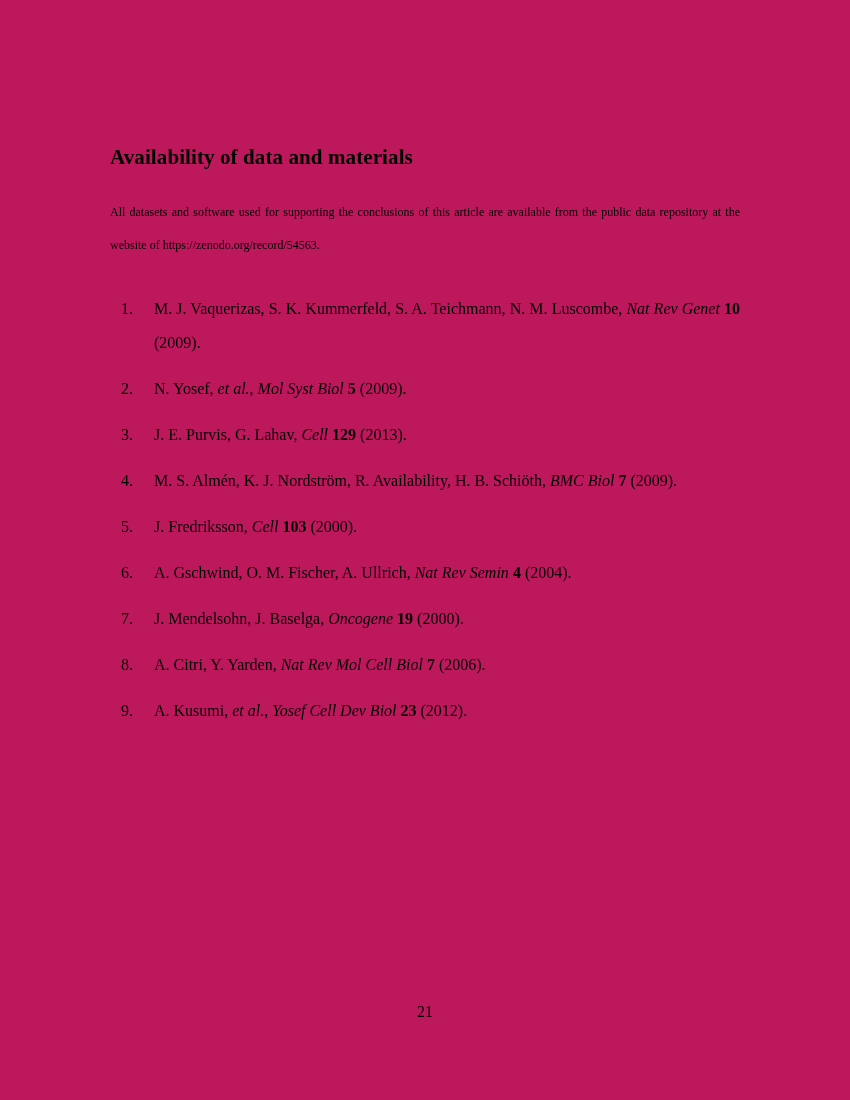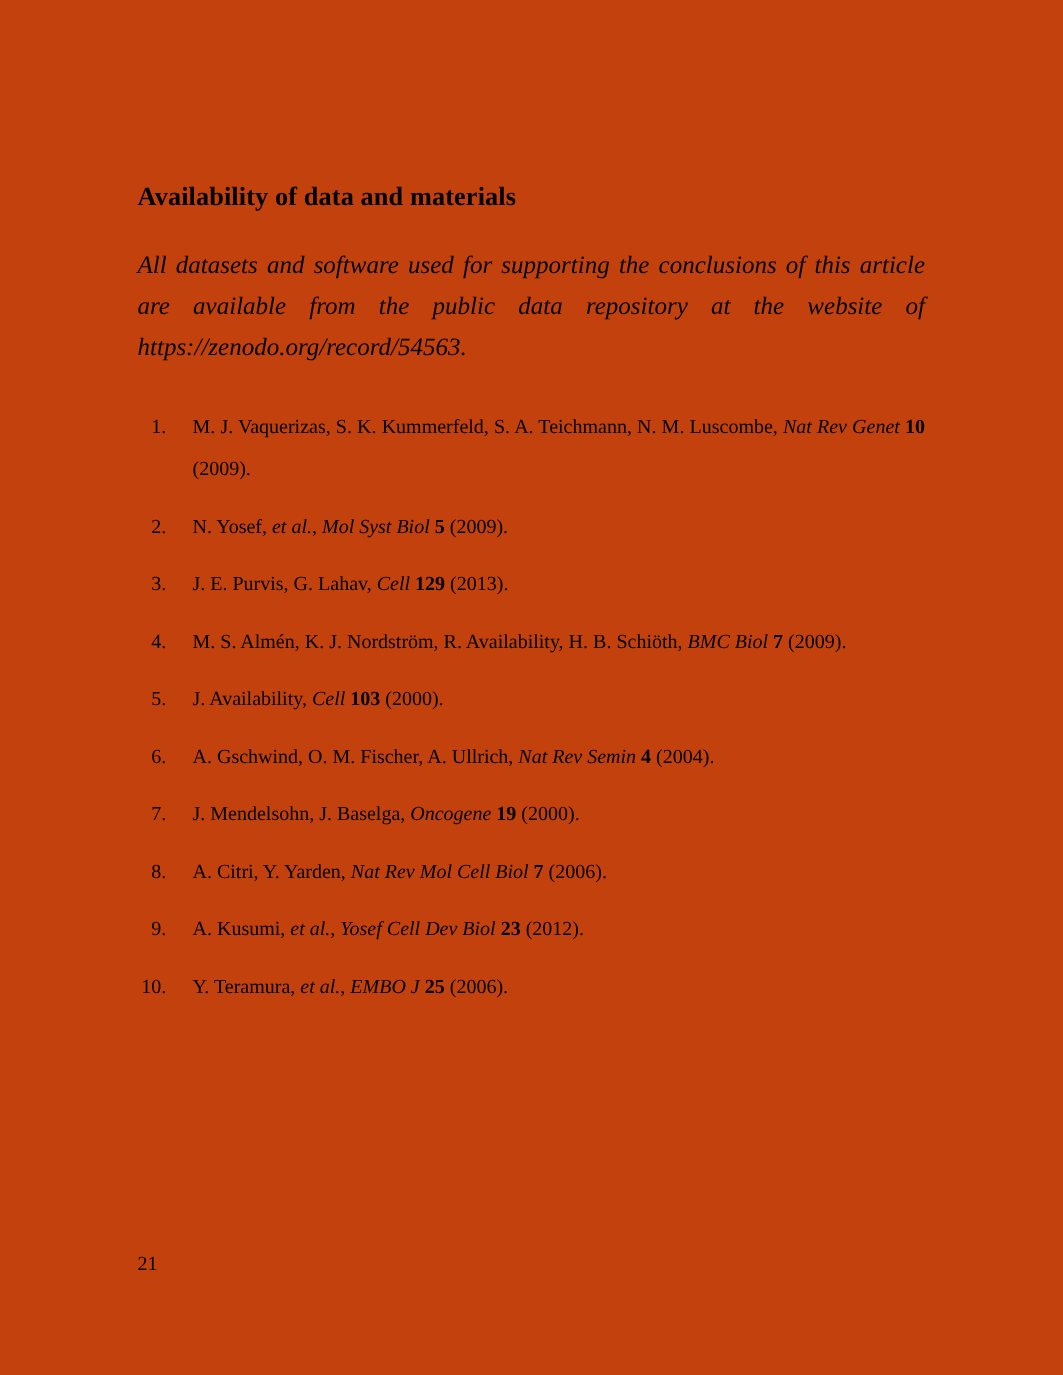--- a/index.html
+++ b/index.html
@@ -4,45 +4,44 @@
 <style>
   html, body {
     margin: 0;
     padding: 0;
     background: #ffffff;
   }
   .page {
     position: relative;
     width: 850px;
     height: 1100px;
-    background: #c2410c;
+    background: #be185d;
     color: #000000;
     font-family: "Liberation Serif", serif;
     overflow: hidden;
   }
   .content {
     position: absolute;
     left: 110px;
     top: 144px;
     width: 630px;
   }
   h2.section-heading {
     font-size: 21px;
     line-height: 26px;
     font-weight: bold;
     margin: 0 0 26px 0;
     letter-spacing: 0.1px;
   }
   p.body-par {
-    font-size: 20px;
+    font-size: 12px;
     line-height: 33px;
     margin: 0 0 30px 0;
     text-align: justify;
     hyphens: auto;
-    font-style: italic;
     -webkit-hyphens: auto;
   }
   ol.refs {
     list-style: none;
     margin: 2px 0 0 0;
     padding: 0;
     font-size: 16px;
   }
   li.ref {
     display: flex;
@@ -60,21 +59,21 @@
     line-height: 34px;
     text-align: justify;
   }
   .ref-text .it { font-style: italic; }
   .ref-text .b  { font-weight: bold; }
   .page-number {
     position: absolute;
     top: 1002px;
     left: 110px;
     width: 630px;
-    text-align: left;
+    text-align: center;
     font-size: 16px;
     line-height: 20px;
   }
 </style>
 </head>
 <body>
 
 <div class="page">
   <div class="content">
 
@@ -97,40 +96,36 @@
         <li class="ref">
           <span class="ref-num">3.</span>
           <span class="ref-text"><span>J. E. Purvis, G. Lahav, </span><span class="it">Cell</span><span> </span><span class="b">129</span><span> (2013).</span></span>
         </li>
         <li class="ref">
           <span class="ref-num">4.</span>
           <span class="ref-text"><span>M. S. Almén, K. J. Nordström, R. Availability, H. B. Schiöth, </span><span class="it">BMC Biol</span><span> </span><span class="b">7</span><span> (2009).</span></span>
         </li>
         <li class="ref">
           <span class="ref-num">5.</span>
-          <span class="ref-text"><span>J. Availability, </span><span class="it">Cell</span><span> </span><span class="b">103</span><span> (2000).</span></span>
+          <span class="ref-text"><span>J. Fredriksson, </span><span class="it">Cell</span><span> </span><span class="b">103</span><span> (2000).</span></span>
         </li>
         <li class="ref">
           <span class="ref-num">6.</span>
           <span class="ref-text"><span>A. Gschwind, O. M. Fischer, A. Ullrich, </span><span class="it">Nat Rev Semin</span><span> </span><span class="b">4</span><span> (2004).</span></span>
         </li>
         <li class="ref">
           <span class="ref-num">7.</span>
           <span class="ref-text"><span>J. Mendelsohn, J. Baselga, </span><span class="it">Oncogene</span><span> </span><span class="b">19</span><span> (2000).</span></span>
         </li>
         <li class="ref">
           <span class="ref-num">8.</span>
           <span class="ref-text"><span>A. Citri, Y. Yarden, </span><span class="it">Nat Rev Mol Cell Biol</span><span> </span><span class="b">7</span><span> (2006).</span></span>
         </li>
         <li class="ref">
           <span class="ref-num">9.</span>
           <span class="ref-text"><span>A. Kusumi, </span><span class="it">et al.</span><span>, </span><span class="it">Yosef Cell Dev Biol</span><span> </span><span class="b">23</span><span> (2012).</span></span>
         </li>
-        <li class="ref">
-          <span class="ref-num">10.</span>
-          <span class="ref-text"><span>Y. Teramura, </span><span class="it">et al.</span><span>, </span><span class="it">EMBO J</span><span> </span><span class="b">25</span><span> (2006).</span></span>
-        </li>
       </ol>
 
   </div>
 
   <div class="page-number">21</div>
 </div>
 
 </body></html>

